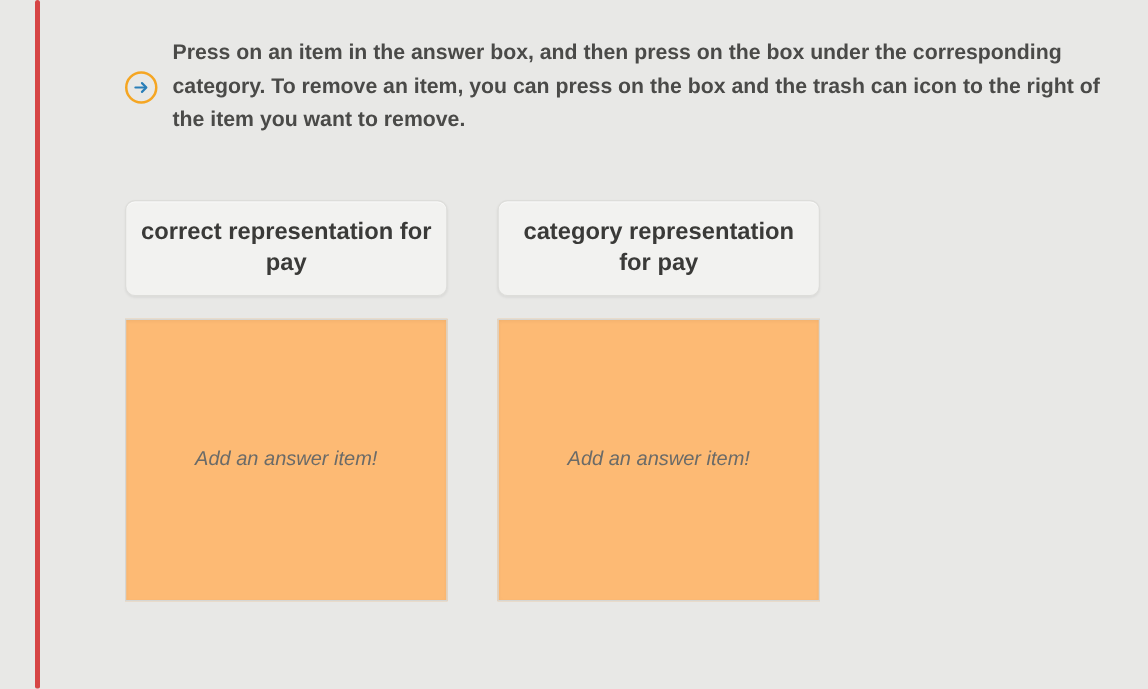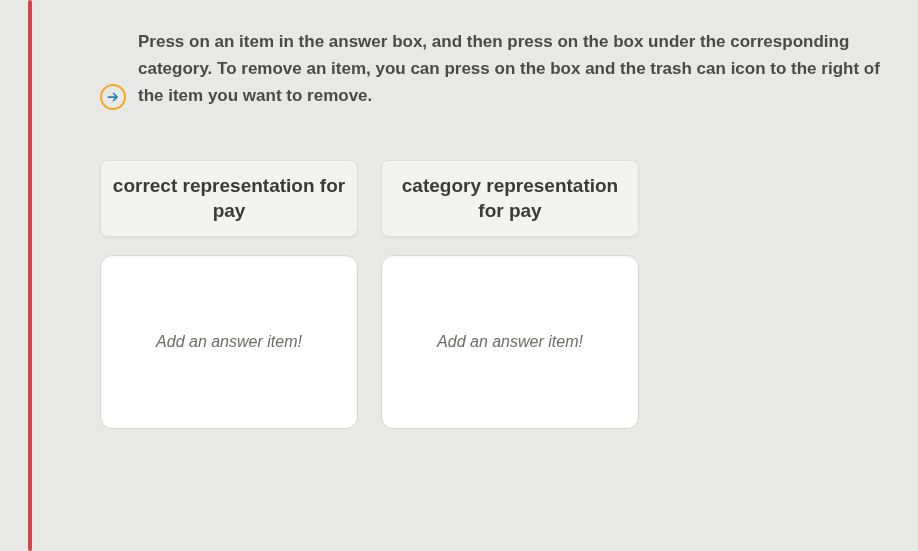--- a/index.html
+++ b/index.html
@@ -22,21 +22,21 @@
       width: 4px;
       height: 100%;
       background: #d64545;
       border-radius: 2px;
     }
     .content {
       padding: 28px 10px 30px 100px;
     }
     .instruction-row {
       display: flex;
-      align-items: flex-end;
+      align-items: center;
       gap: 12px;
       margin-bottom: 50px;
     }
     .arrow-icon-wrap {
       flex-shrink: 0;
       width: 26px;
       height: 26px;
       border-radius: 50%;
       border: 2px solid #f5a623;
       display: flex;
@@ -49,21 +49,21 @@
       height: 14px;
     }
     .instruction-text {
       color: #4a4a48;
       font-size: 17px;
       line-height: 1.6;
       font-weight: 600;
     }
     .categories {
       display: flex;
-      gap: 23px;
+      gap: 40px;
       padding-left: 0;
     }
     .category {
       width: 258px;
       display: flex;
       flex-direction: column;
       gap: 18px;
     }
     .category-header {
       background: #f2f2f0;
@@ -71,24 +71,24 @@
       border-radius: 8px;
       padding: 12px 10px;
       text-align: center;
       color: #3a3a38;
       font-size: 19px;
       font-weight: 700;
       line-height: 1.35;
       box-shadow: 0 1px 2px rgba(0,0,0,0.06), inset 0 1px 0 rgba(255,255,255,0.5);
     }
     .drop-box {
-      height: 174px;
-      background: #ffffff;
+      height: 226px;
+      background: #fdba74;
       border: 1px solid #d6d6d3;
-      border-radius: 12px;
+      border-radius: 0;
       display: flex;
       align-items: center;
       justify-content: center;
       box-shadow: inset 0 1px 3px rgba(0,0,0,0.05);
       cursor: pointer;
     }
     .drop-placeholder {
       color: #6b6b68;
       font-style: italic;
       font-size: 16px;

